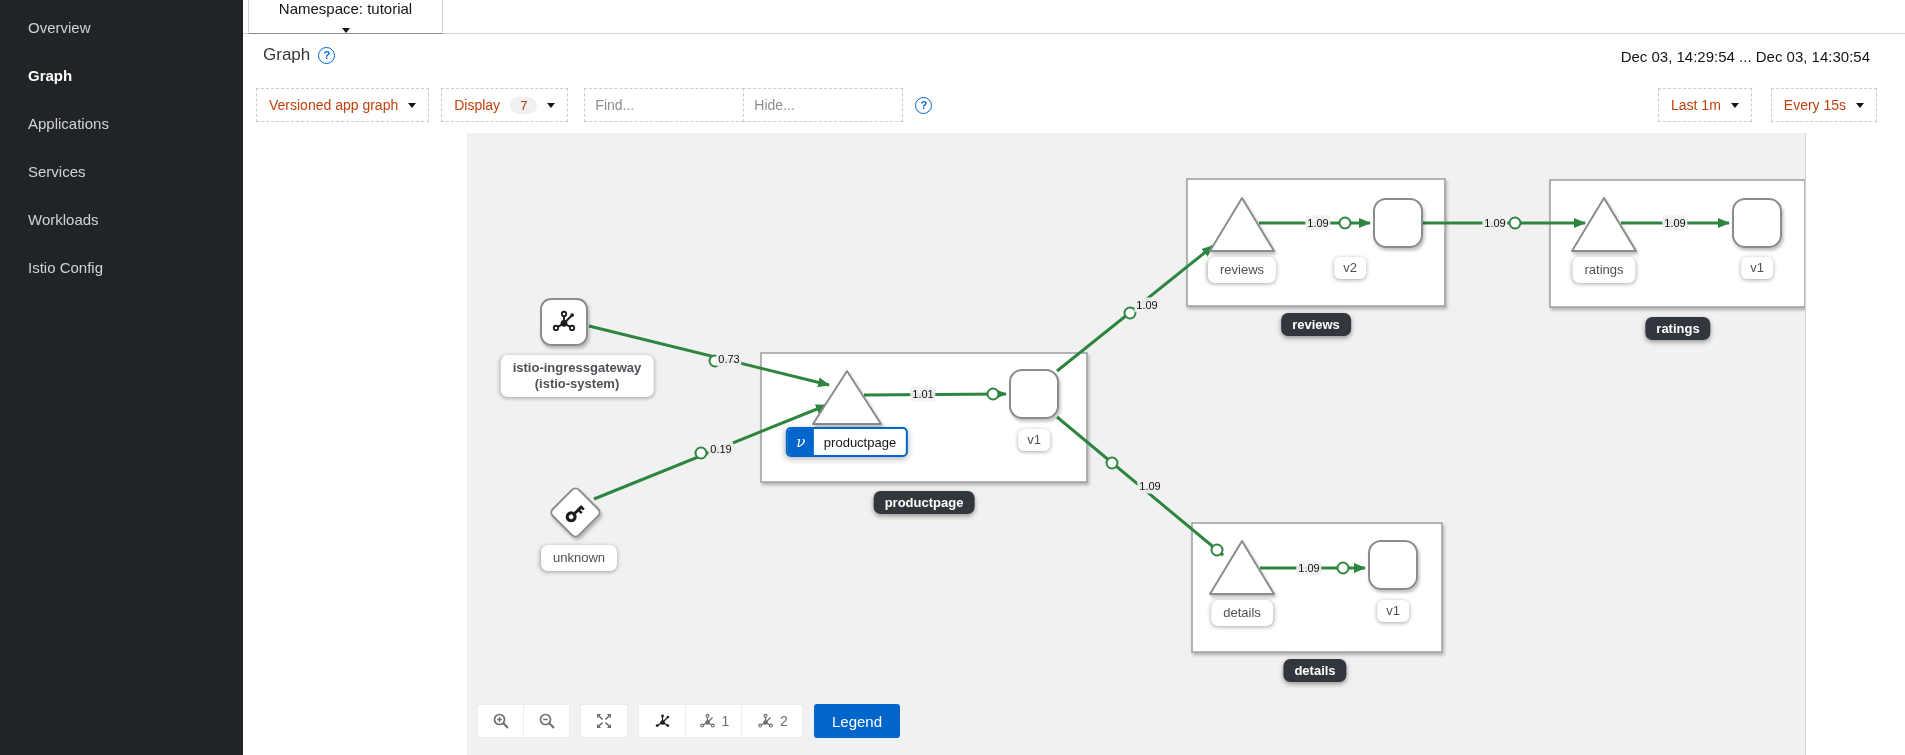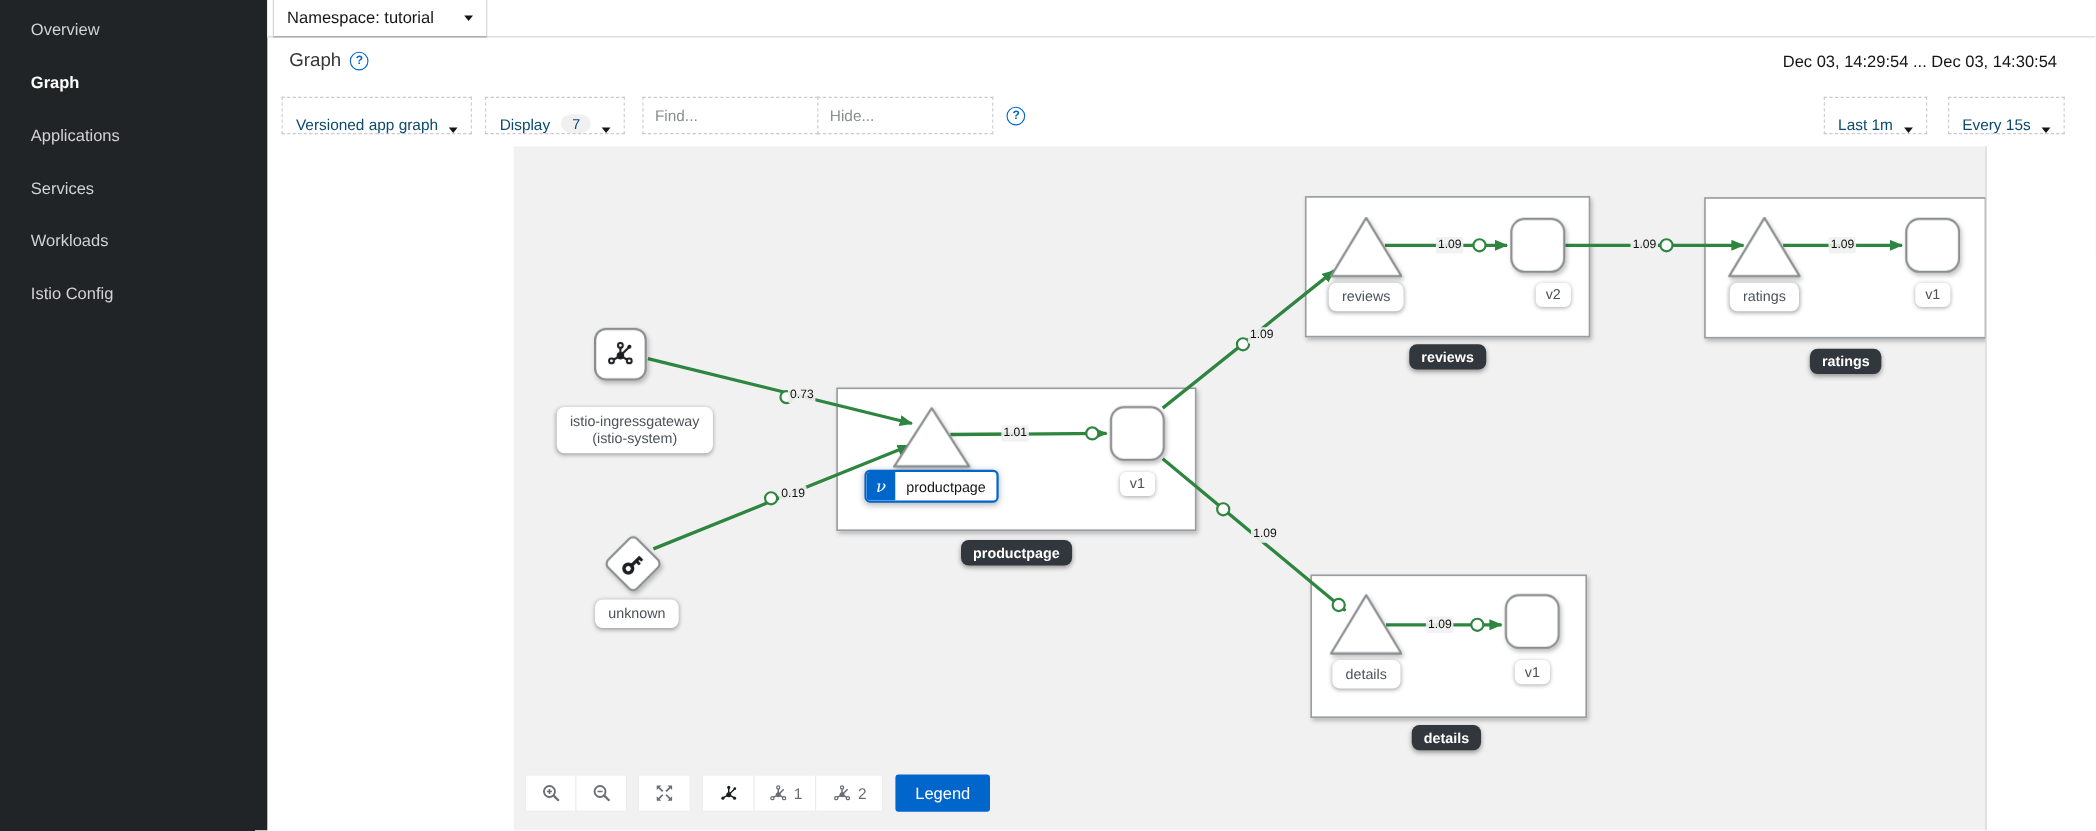--- a/index.html
+++ b/index.html
@@ -14,36 +14,36 @@
   .nav-item.active { color:#fff; font-weight:bold; }
 
   
   .main { position:relative; flex:1; height:100%; }
 
   .topbar { position:absolute; left:0; top:0; right:0; height:34px; background:#fff;
             border-bottom:1px solid #d2d2d2; }
   .ns-select { position:absolute; left:5px; top:0; width:195px; height:34px; background:#fff;
                border:1px solid #d2d2d2; border-top:none; border-bottom:1px solid #8a8d90;
                display:flex; align-items:center; justify-content:space-between; padding:0 12px;
-               font-size:15px; cursor:pointer; }
+               font-size:15px; cursor:pointer;flex-direction:column; }
   .caret { width:0; height:0; border-left:4px solid transparent; border-right:4px solid transparent;
            border-top:5px solid #151515; flex:none; }
   .help-icon { width:17px; height:17px; border:1.6px solid #0066CC; border-radius:50%;
                color:#0066CC; font-size:11px; font-weight:bold; display:inline-flex;
                align-items:center; justify-content:center; cursor:pointer; flex:none; }
   .help-icon::after { content:"?"; }
 
   .page-title-row { position:absolute; left:20px; top:45px; display:flex; align-items:center; gap:8px; }
   .page-title { font-size:17px; color:#363636; }
   .time-range { position:absolute; top:48px; right:35px; font-size:15px; color:#151515; }
 
   
   .gtoolbar { position:absolute; left:13px; top:88px; display:flex; align-items:center; }
-  .ctl { height:34px; border:1px dashed #c9cbcf; background:#fff; display:flex; align-items:flex-end;
-         gap:10px; padding:0 12px; font-size:14px; color:#0c4a6e; cursor:pointer; white-space:nowrap; }
+  .ctl { height:34px; border:1px dashed #c9cbcf; background:#fff; display:flex; align-items:center;
+         gap:10px; padding:0 12px; font-size:14px; color:#c2410c; cursor:pointer; white-space:nowrap; }
   .ctl + .ctl { margin-left:12px; }
   .num-badge { background:#f0f0f0; border-radius:10px; padding:1px 10px; font-size:13px; }
   .find-input { height:34px; width:160px; border:1px dashed #c9cbcf; background:#fff;
                 padding:0 10px; font-size:14px; font-family:inherit; color:#151515; }
   .find-input::placeholder { color:#8a8d90; }
   .find-wrap { margin-left:16px; display:flex; }
   .find-wrap input + input { margin-left:-1px; }
   .gtoolbar .help-icon { margin-left:12px; }
 
   .refresh-group { position:absolute; top:88px; left:1415px; display:flex; align-items:center;gap:14px; }
@@ -211,34 +211,34 @@
         <svg width="27" height="27" viewBox="0 0 22 22">
           <g transform="rotate(-45 11 11)">
             <circle cx="6" cy="11" r="3.2" fill="none" stroke="#1b1d21" stroke-width="2.6"></circle>
             <rect x="9" y="9.9" width="9.5" height="2.4" fill="#1b1d21"></rect>
             <rect x="13.2" y="11.5" width="2.1" height="3.4" fill="#1b1d21"></rect>
             <rect x="16.4" y="11.5" width="2.1" height="2.7" fill="#1b1d21"></rect>
           </g>
         </svg>
       </div>
 
-      <div class="overlay node-label" style="left:110px; top:237px;">
+      <div class="overlay node-label" style="left:110px; top:222px;font-weight:bold;">
         <div>istio-ingressgateway</div>
         <div>(istio-system)</div>
       </div>
       <div class="overlay node-label" style="left:112px; top:412px;">unknown</div>
 
       <div class="overlay sel-label" style="left:380px; top:294px;">
         <span class="vs-badge"></span>
         <span class="txt">productpage</span>
       </div>
       <div class="overlay node-label version-label" style="left:567px; top:296px;">v1</div>
 
       <div class="overlay node-label" style="left:775px; top:124px;">reviews</div>
-      <div class="overlay node-label version-label" style="left:945px; top:124px;">v2</div>
+      <div class="overlay node-label version-label" style="left:883px; top:124px;">v2</div>
 
       <div class="overlay node-label" style="left:1137px; top:124px;">ratings</div>
       <div class="overlay node-label version-label" style="left:1290px; top:124px;">v1</div>
 
       <div class="overlay node-label" style="left:775px; top:467px;">details</div>
       <div class="overlay node-label version-label" style="left:926px; top:467px;">v1</div>
 
       <div class="overlay group-badge" style="left:457px; top:358px;">productpage</div>
       <div class="overlay group-badge" style="left:849px; top:180px;">reviews</div>
       <div class="overlay group-badge" style="left:1211px; top:184px;">ratings</div>

